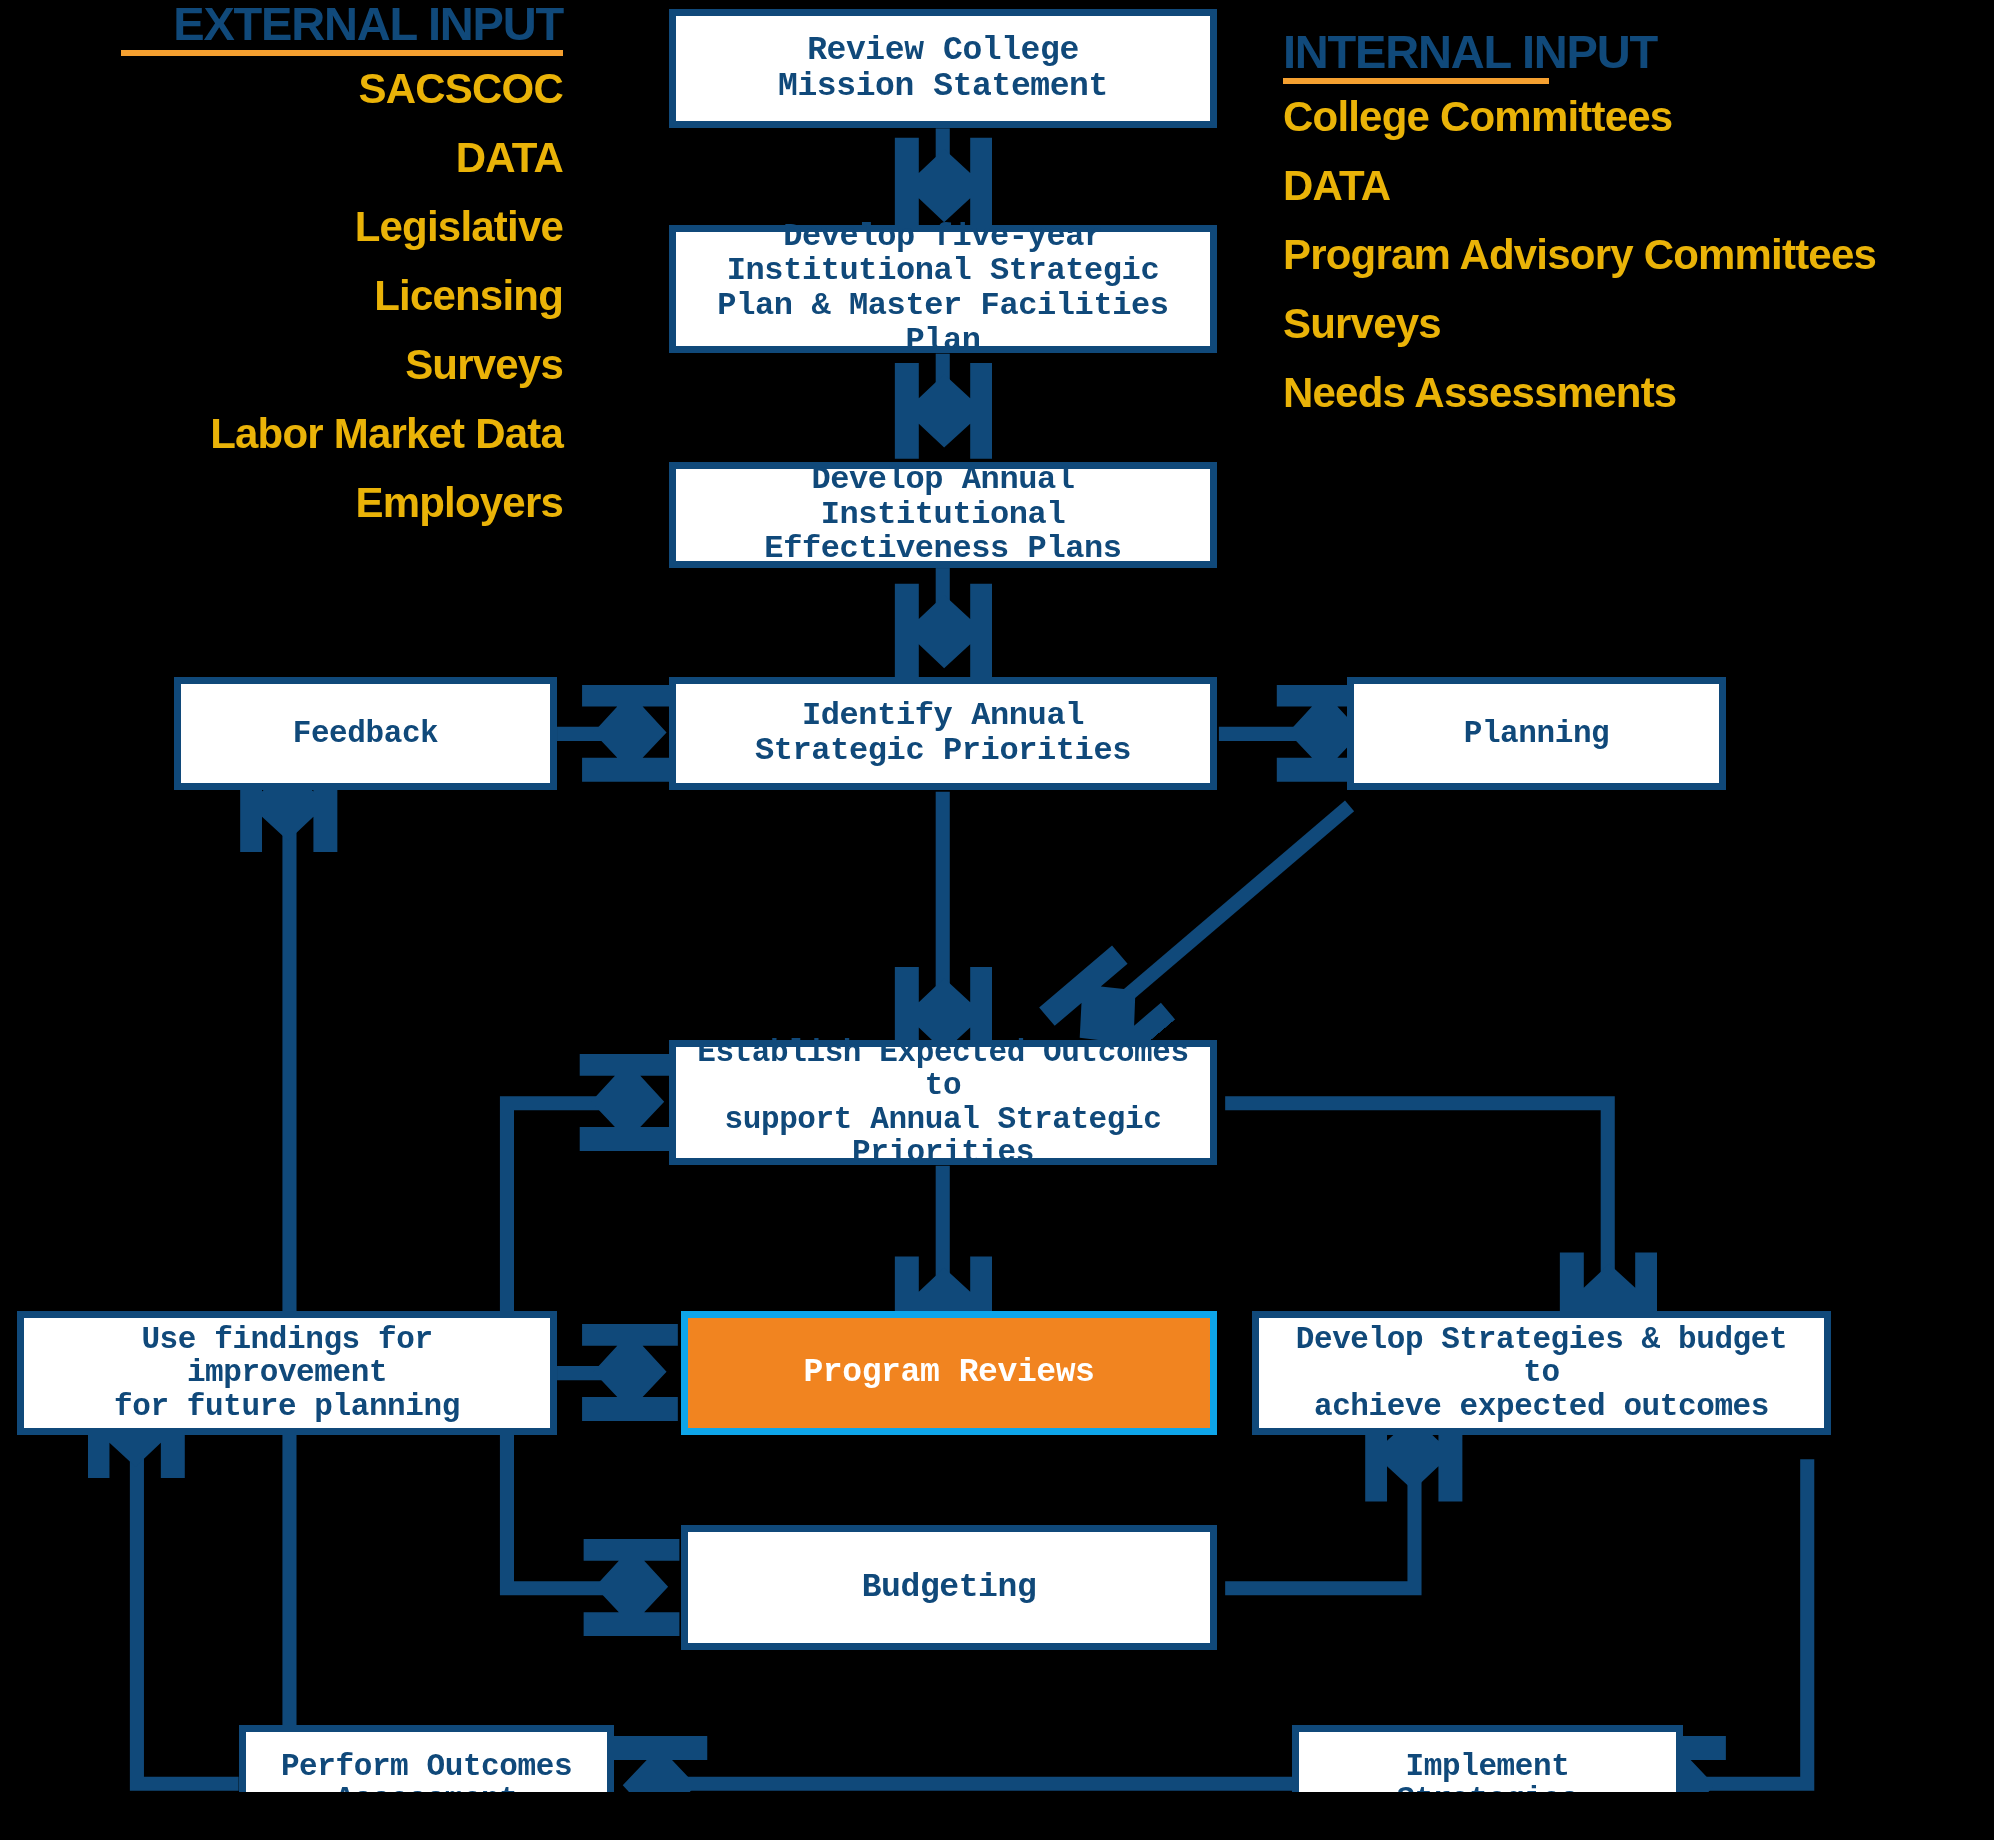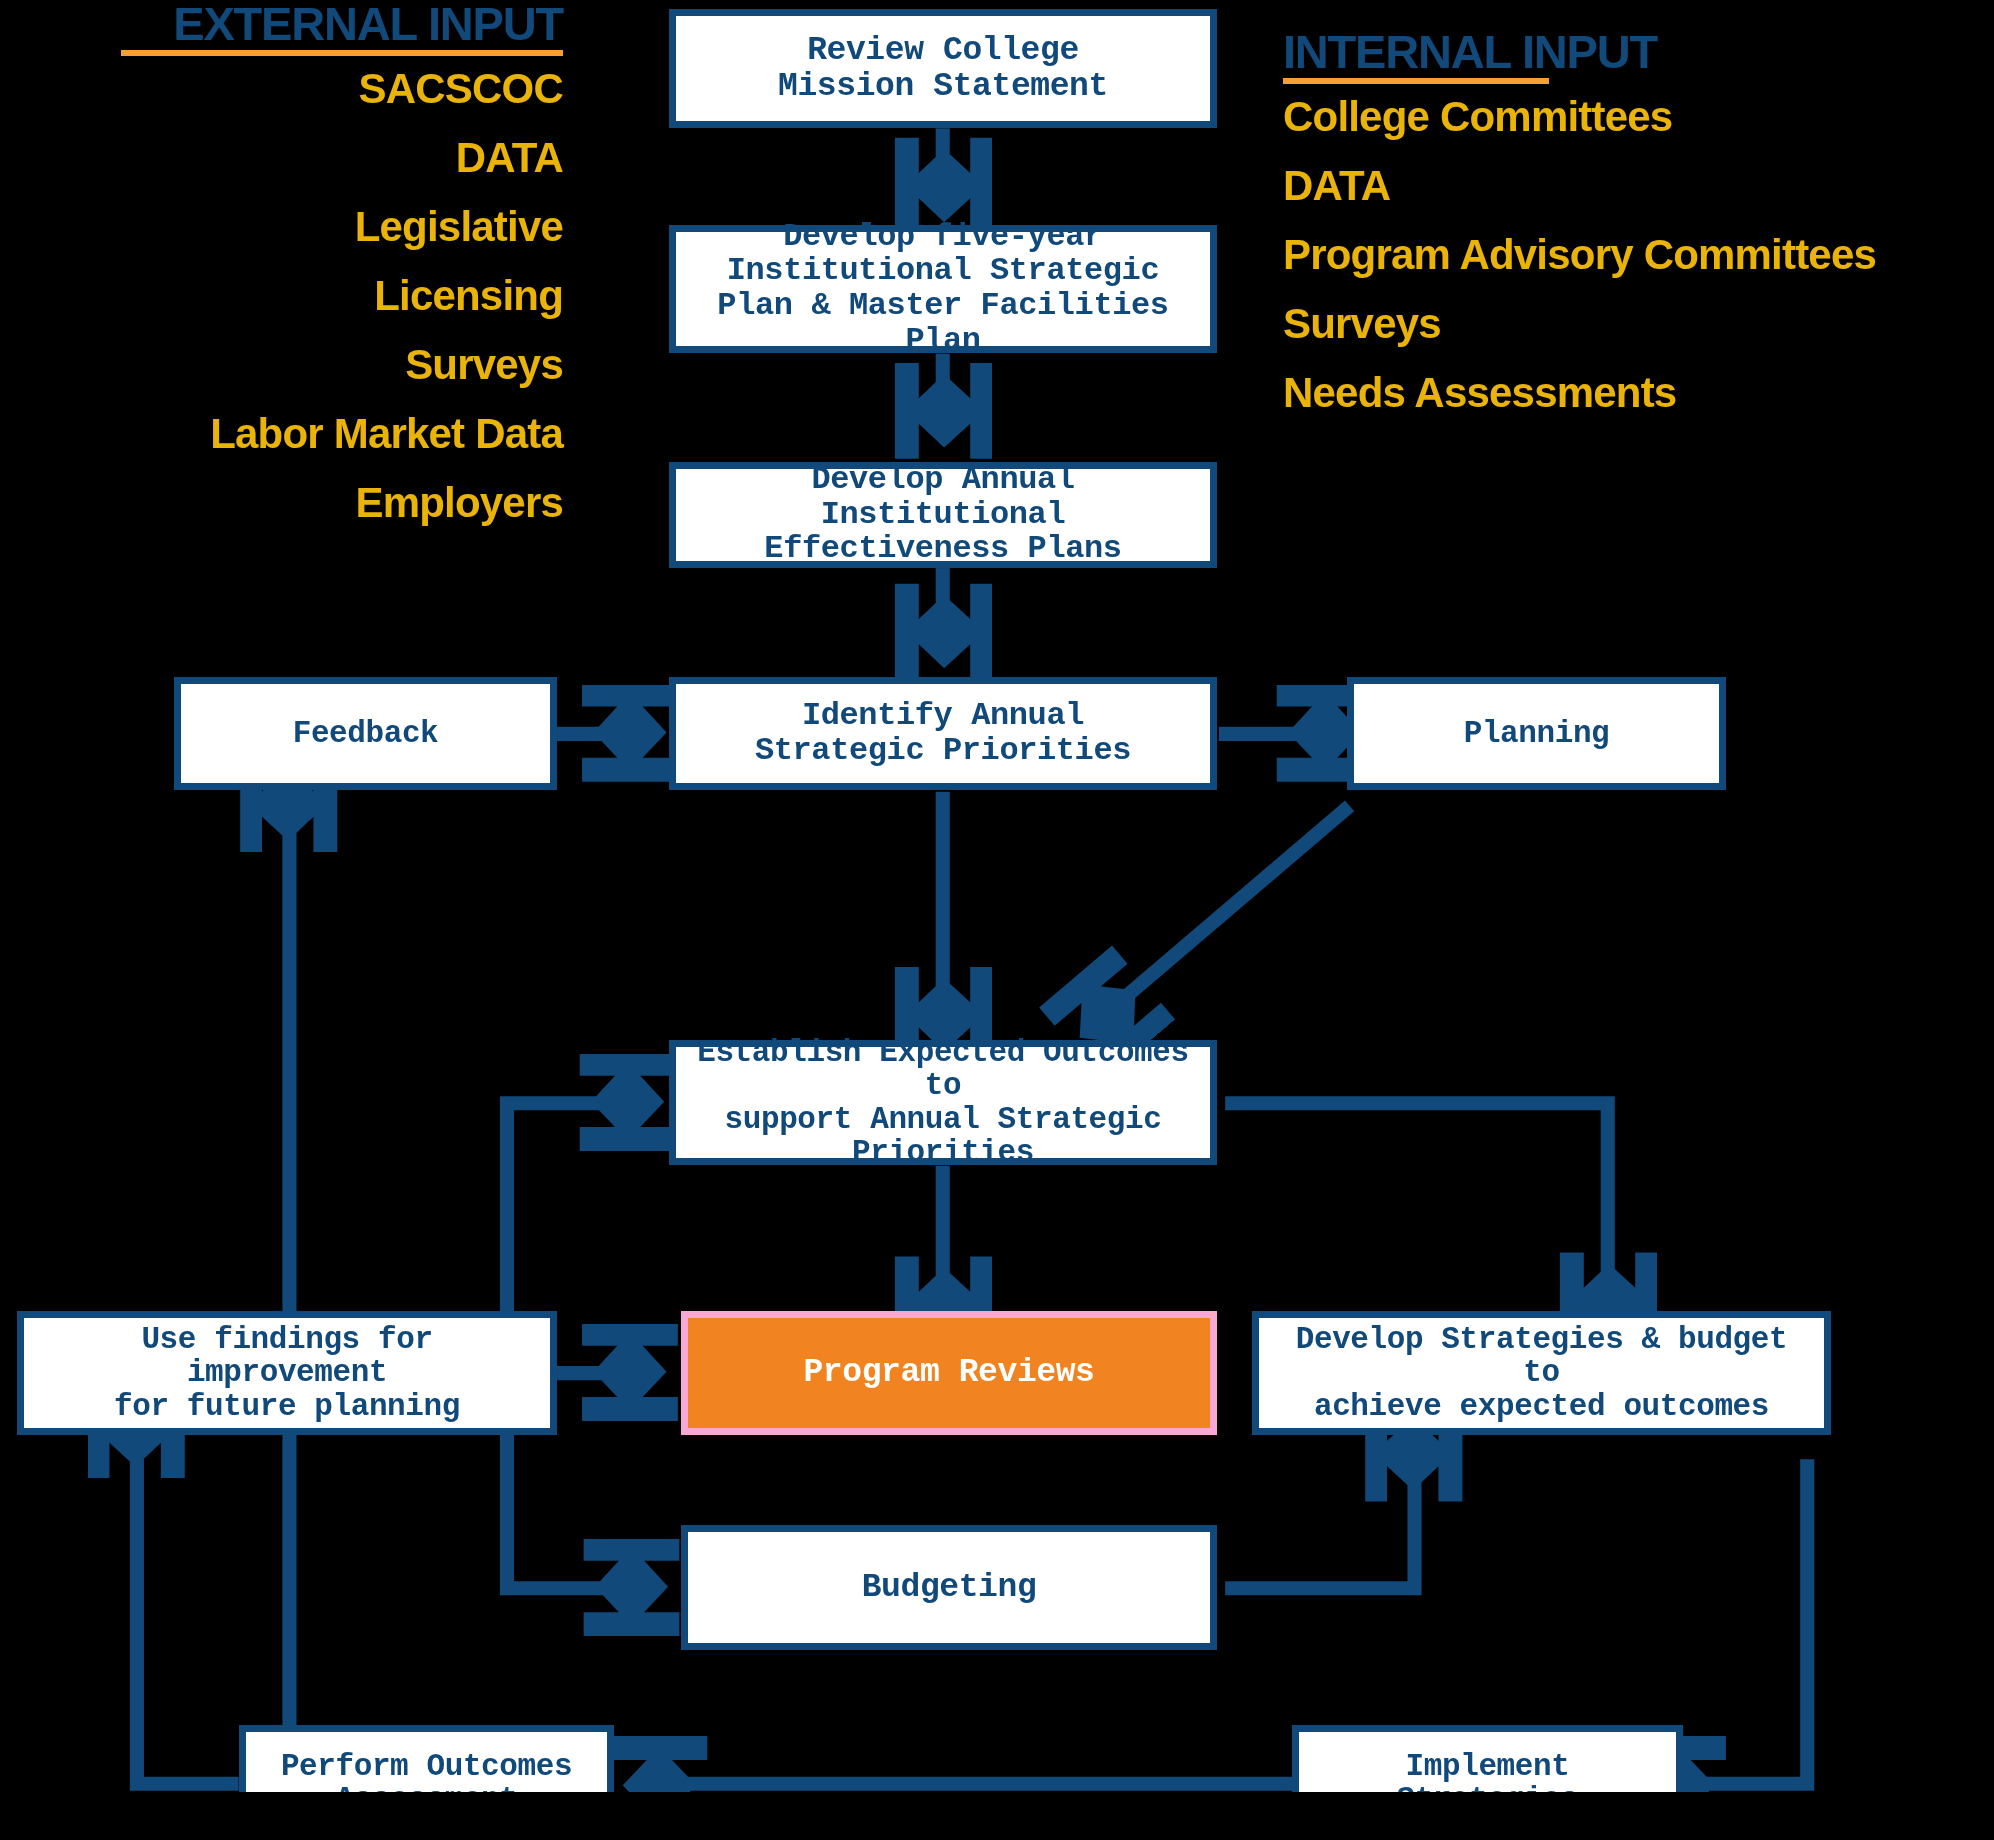--- a/index.html
+++ b/index.html
@@ -11,21 +11,21 @@
   .head-title{font-size:47px;color:#10497a;font-weight:bold;line-height:1.0;letter-spacing:-1.2px;}
   .head-rule{height:5.5px;background:#f5a030;margin-top:3.1px;}
   .ext-wrap .head-rule{margin-left:auto;width:calc(100% - 74px);}
   .int-wrap .head-rule{width:calc(100% - 438px);}
   .head-list{margin-top:12.5px;}
   .head-item{font-size:42px;color:#eab308;font-weight:bold;line-height:1.0;margin-bottom:27px;letter-spacing:-0.8px;}
   .nodebox{position:absolute;box-sizing:border-box;display:flex;align-items:center;justify-content:center;text-align:center;}
   .nodebox .inner{box-sizing:border-box;width:100%;height:100%;display:flex;align-items:center;justify-content:center;text-align:center;padding:4.7px 11px;}
   .node-blue{border:7px solid #10497a;background:#10497a;}
   .node-blue .inner{background:#fff;color:#10497a;}
-  .node-orange{border:7px solid #f9a8d4;background:#15803d;}
+  .node-orange{border:7px solid #0ea5e9;background:#15803d;}
   .node-orange .inner{background:#f18420;color:#fff;}
   .lbl{font-weight:bold;line-height:1.08;letter-spacing:-0.4px;font-family:Liberation Mono, monospace;}
 </style>
 </head>
 <body>
 
 <div id="stage">
 
   <svg class="layer" viewBox="0 0 2550 2353" xmlns="http://www.w3.org/2000/svg">
     <defs>

